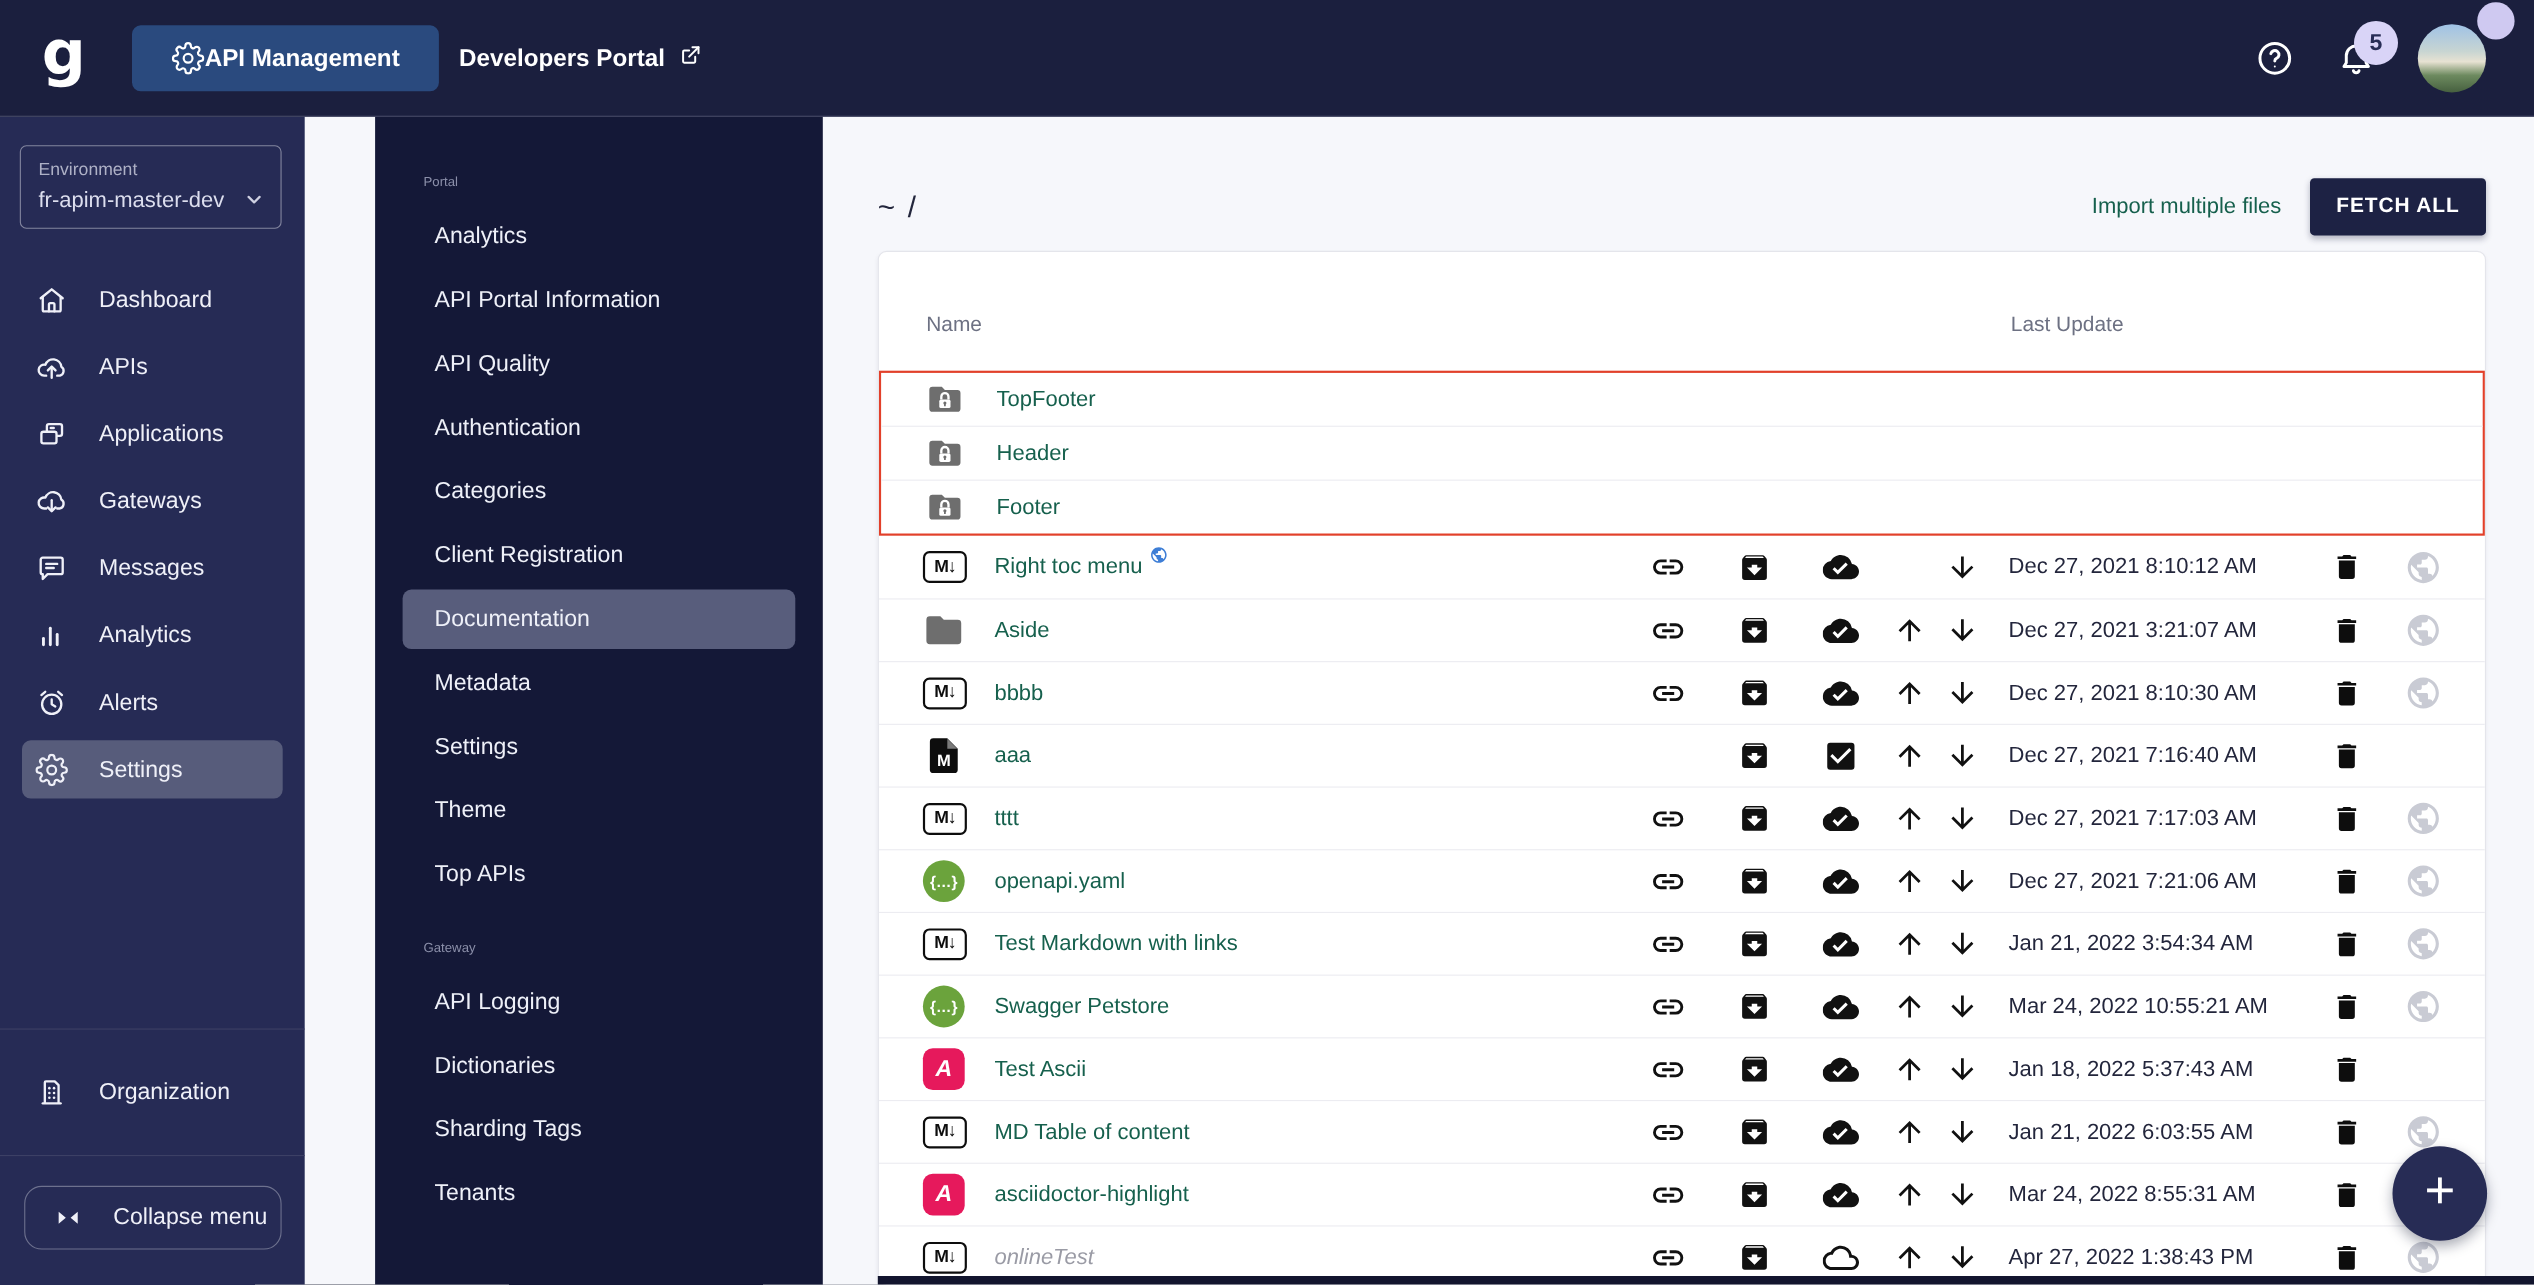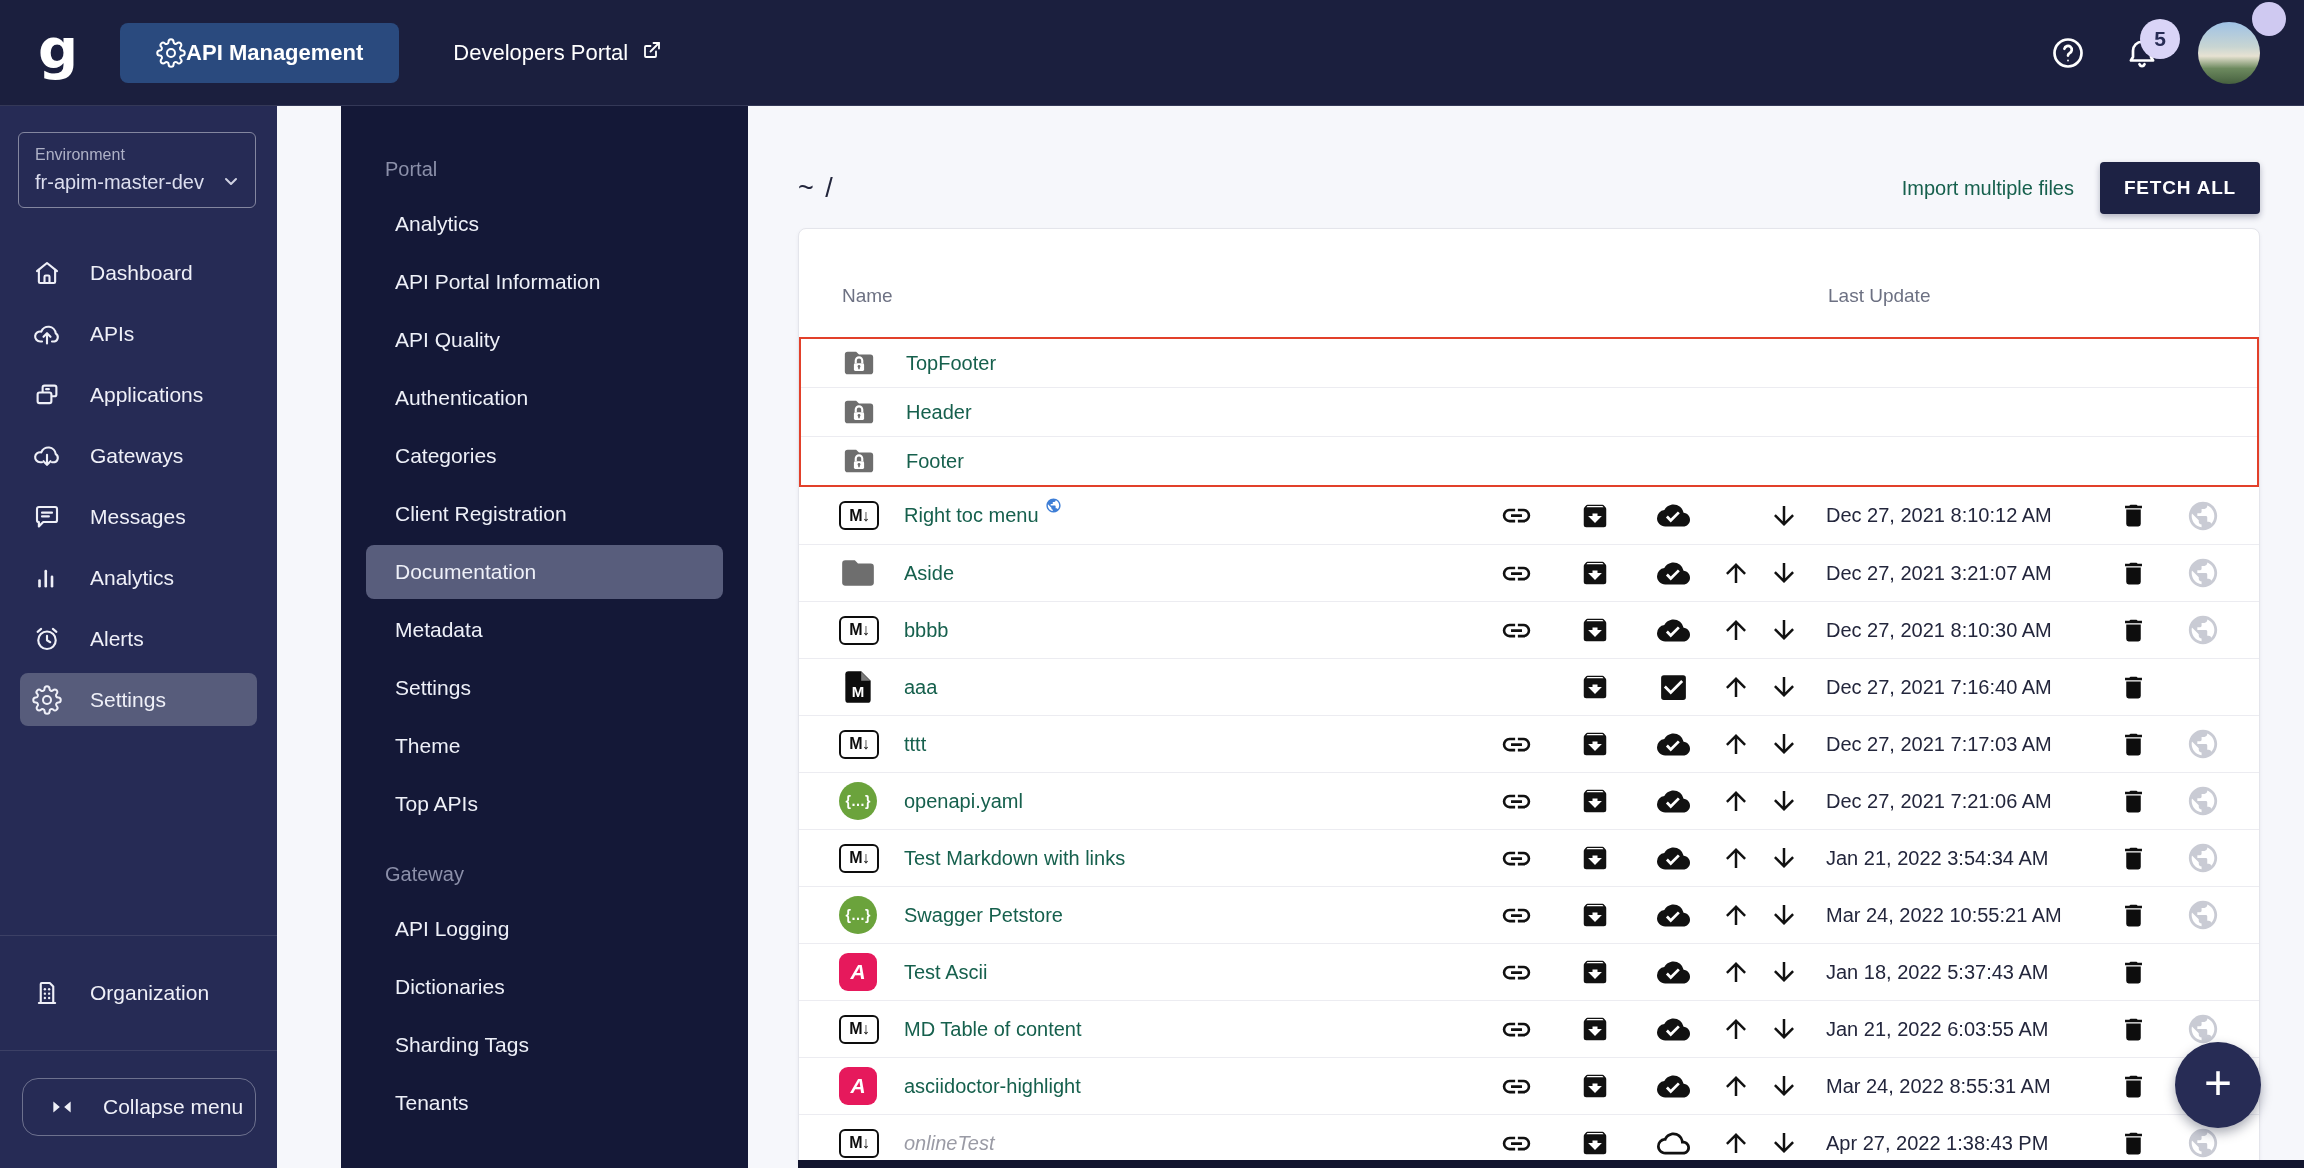--- a/index.html
+++ b/index.html
@@ -10,21 +10,21 @@
   .topbar{position:absolute;top:0;left:0;width:100%;height:106px;background:#1b1f3e;
           display:flex;align-items:center;padding:0 30px;box-sizing:border-box;
           border-bottom:1px solid #343857;z-index:30;}
   .logo{color:#fff;font-size:56px;font-weight:700;font-family:"DejaVu Sans",sans-serif;
         line-height:1;margin:0 42px 8px 8px;}
   .app-btn{display:flex;align-items:center;background:#2a4a7e;color:#fff;
            border:none;border-radius:8px;padding:0 36px;height:60px;font-size:22px;
            font-weight:700;font-family:inherit;cursor:pointer;}
   .app-btn svg{width:30px;height:30px;}
   .portal-link{display:flex;align-items:center;gap:12px;color:#fff;font-size:22px;
-               font-weight:400;margin-left:54px;cursor:pointer;}
+               font-weight:700;margin-left:18px;cursor:pointer;}
   .portal-link svg{width:24px;height:24px;}
   .top-right{margin-left:auto;display:flex;align-items:center;gap:38px;}
   .icon-btn{color:#fff;width:36px;height:36px;cursor:pointer;position:relative;}
   .icon-btn svg{width:36px;height:36px;}
   .bell-wrap{position:relative;}
   .badge{position:absolute;top:-16px;right:-20px;width:40px;height:40px;border-radius:50%;
          background:#d9d4f7;color:#272c55;font-size:21px;font-weight:700;display:flex;
          align-items:center;justify-content:center;}
   .avatar-wrap{position:relative;margin-right:14px;}
   .avatar{width:62px;height:62px;border-radius:50%;cursor:pointer;
@@ -50,21 +50,21 @@
   .d1{top:829px;} .d2{top:944px;}
   .org-item{position:absolute;top:856px;left:0;right:0;}
   .collapse-btn{position:absolute;top:972px;left:22px;right:21px;height:58px;
                 border:1px solid #6d718e;border-radius:16px;background:transparent;
                 display:flex;align-items:center;gap:28px;padding-left:26px;color:#eff0f8;
                 font-size:21px;font-family:inherit;cursor:pointer;box-sizing:border-box;}
   .collapse-btn svg{width:26px;height:26px;}
 
   
   .submenu{position:absolute;top:106px;left:341px;width:407px;bottom:0;background:#141837;z-index:20;}
-  .sub-header{margin:52px 0 14px 44px;color:#8b8fa9;font-size:20px;}
+  .sub-header{margin:52px 0 14px 44px;color:#8b8fa9;font-size:12px;}
   .sub-header.gw{margin-top:30px;}
   .sub-item{height:58px;display:flex;align-items:center;padding-left:54px;color:#eef0f8;
             font-size:21px;cursor:pointer;}
   .sub-item.active{background:#585d7c;border-radius:8px;margin:2px 25px;padding-left:29px;height:54px;}
 
   
   .main{position:absolute;top:106px;left:748px;right:0;bottom:0;background:#f6f7fb;}
   .main-header{position:absolute;top:56px;left:50px;right:44px;height:52px;
                display:flex;align-items:center;}
   .breadcrumb{font-size:27px;color:#23263c;letter-spacing:2px;}

